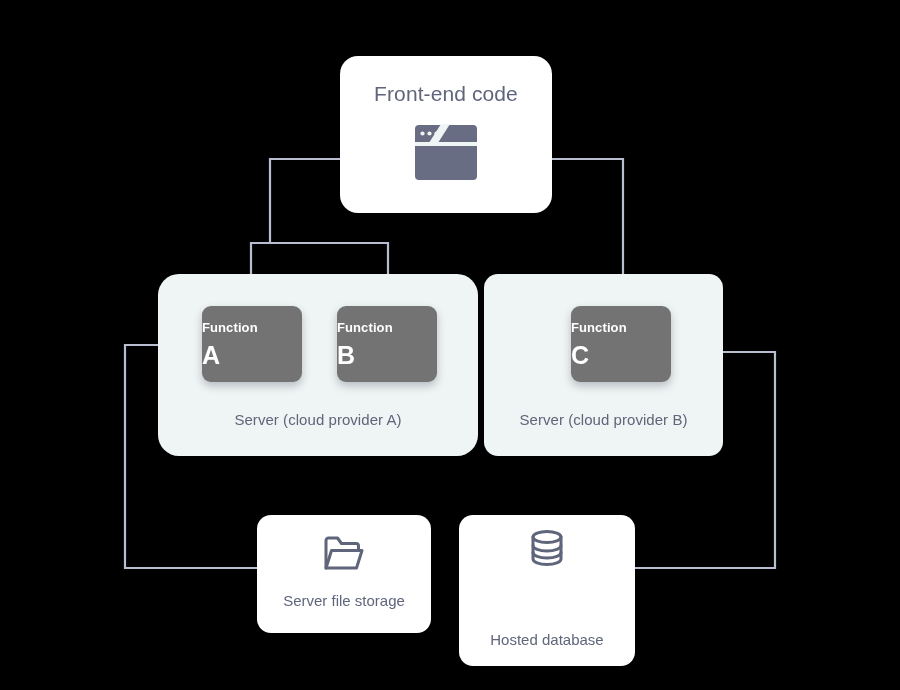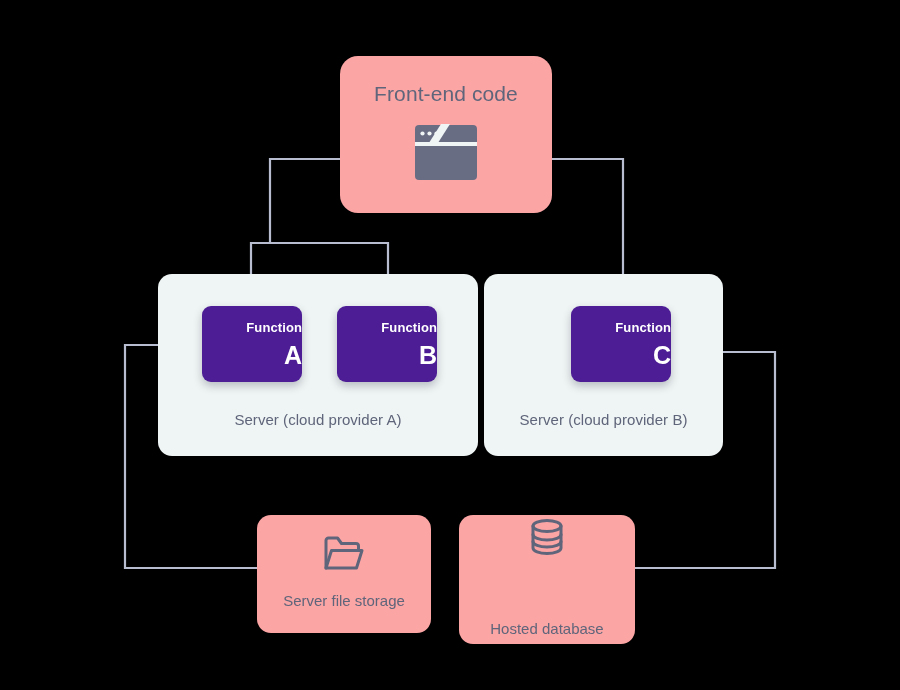--- a/index.html
+++ b/index.html
@@ -27,21 +27,21 @@
     top: 0;
     width: 900px;
     height: 690px;
     pointer-events: none;
     z-index: 1;
   }
 
   
   .node {
     position: absolute;
-    background: #fca5a5;
+    background: #ffffff;
     border-radius: 14px;
     z-index: 2;
     display: flex;
     flex-direction: column;
     align-items: center;
   }
 
   
   #node-frontend {
     left: 340px;
@@ -66,44 +66,45 @@
     background: #eff4f4;
     border-radius: 14px;
     justify-content: flex-end;
     padding-bottom: 28px;
   }
   #node-server-a {
     left: 158px;
     top: 274px;
     width: 320px;
     height: 182px;
+    border-radius: 21px;
   }
   #node-server-b {
     left: 484px;
     top: 274px;
     width: 239px;
     height: 182px;
   }
   .server-label {
     font-size: 15px;
     color: #5f657a;
     letter-spacing: 0.05px;
   }
 
   
   .function-card {
     position: absolute;
     width: 100px;
     height: 76px;
-    background: #4c1d95;
+    background: #737373;
     border-radius: 9px;
     z-index: 3;
     display: flex;
     flex-direction: column;
-    align-items: flex-end;
+    align-items: flex-start;
     justify-content: center;
     box-shadow: 0 4px 9px rgba(40,45,70,0.28);
   }
   .function-card .fn-word {
     font-size: 13px;
     font-weight: bold;
     color: #ffffff;
     letter-spacing: 0.1px;
     line-height: 1;
   }
@@ -126,21 +127,21 @@
   #node-filestorage {
     left: 257px;
     top: 515px;
     width: 174px;
     height: 118px;
   }
   #node-database {
     left: 459px;
     top: 515px;
     width: 176px;
-    height: 129px;
+    height: 151px;
     gap: 44px;
   }
   .storage-label {
     font-size: 15px;
     color: #5f657a;
     margin-top: 20px;
   }
 
   .node-icon {
     display: block;

